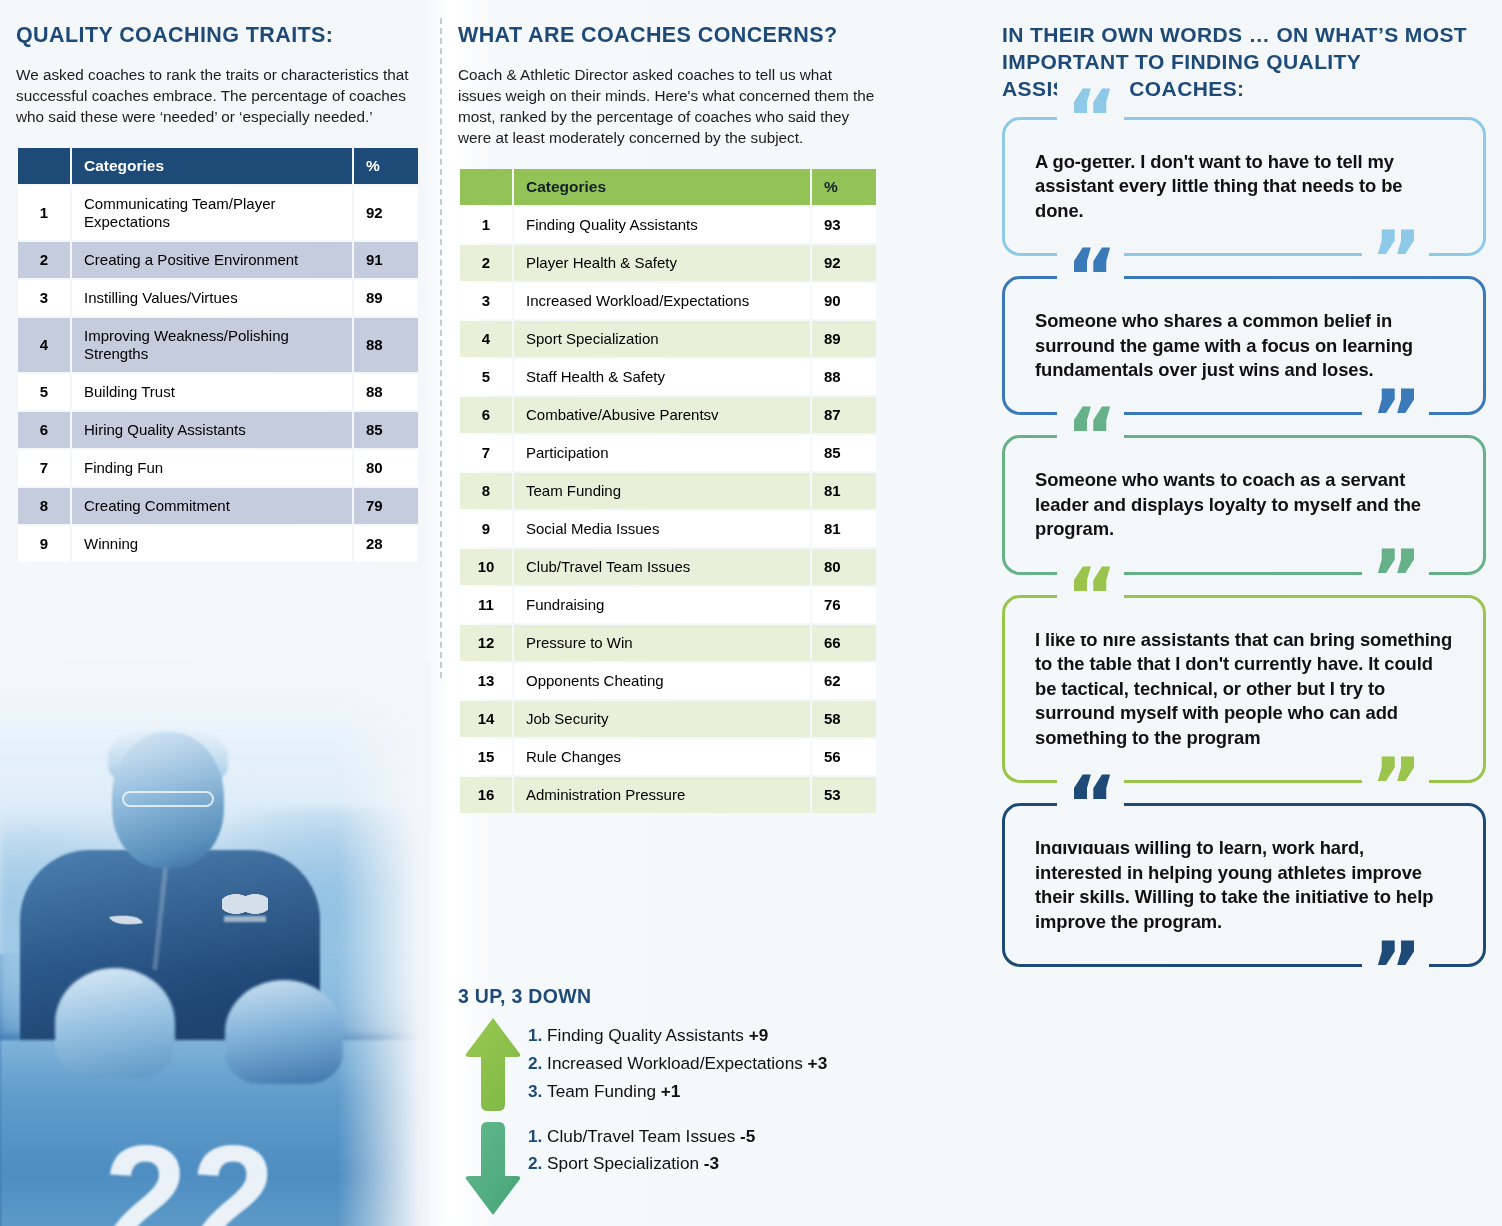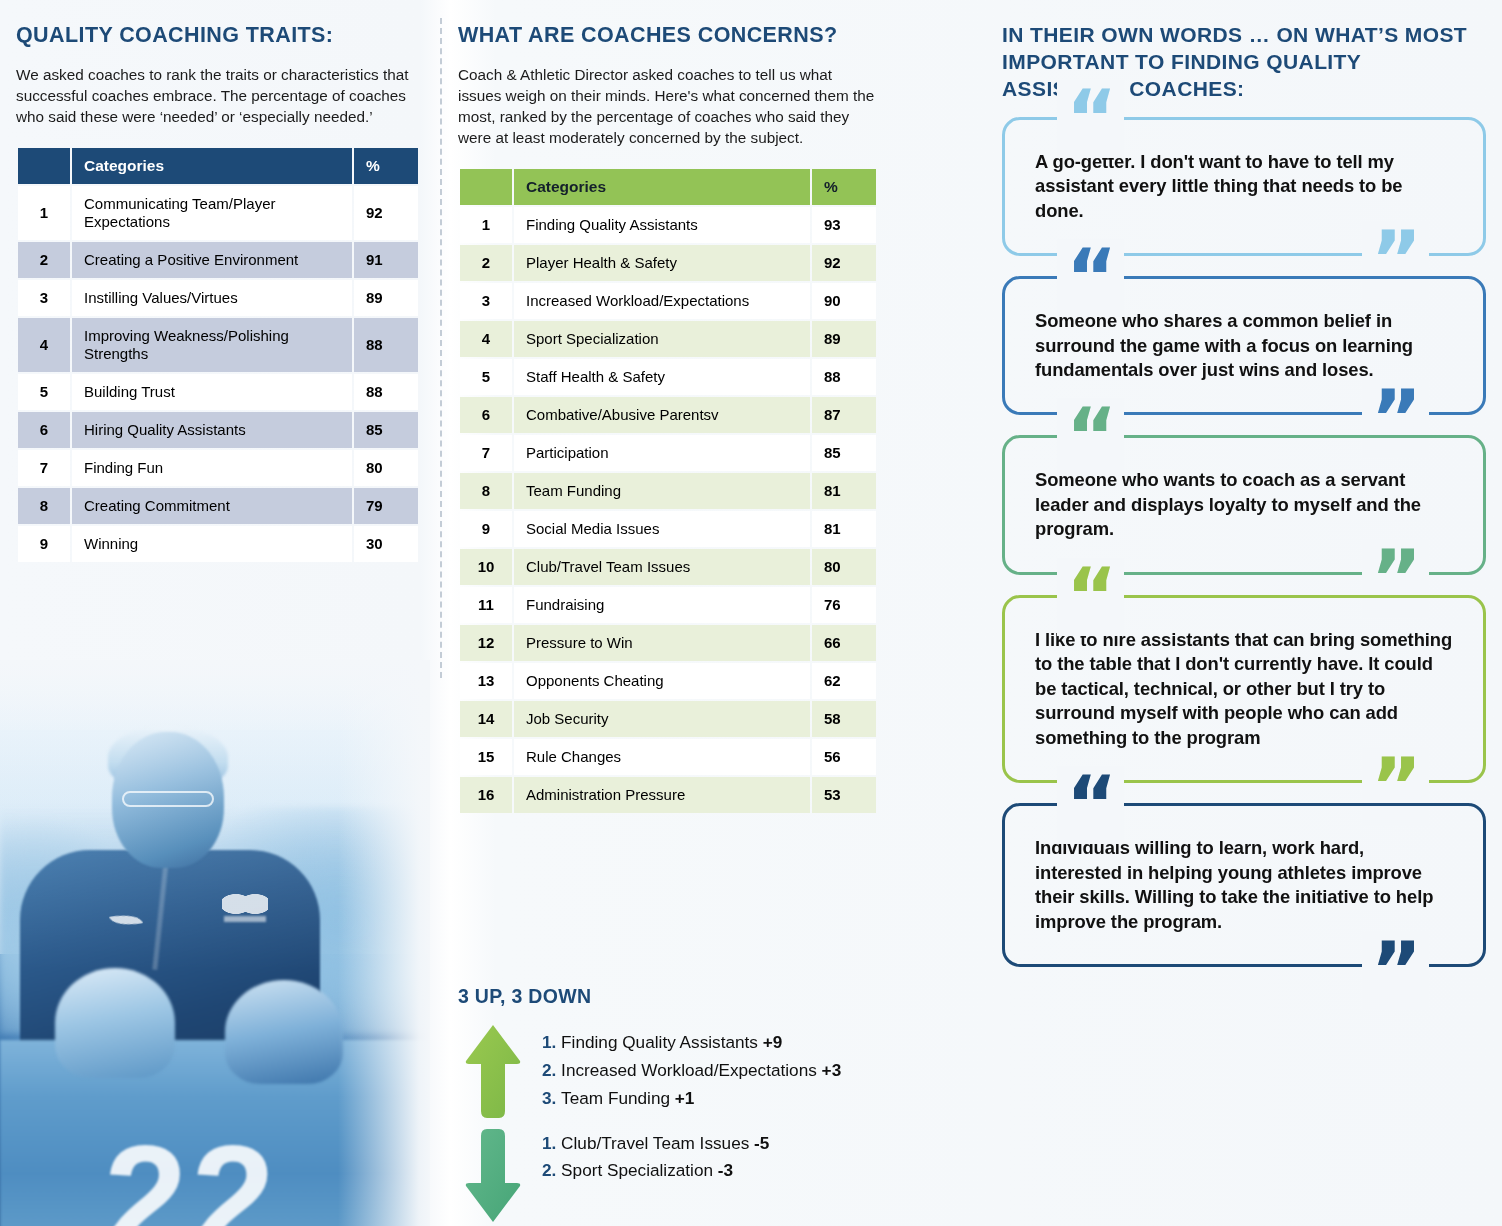--- a/index.html
+++ b/index.html
@@ -192,23 +192,23 @@
   }
   .ph-fadeT {
     position:absolute; left:0; top:0; width:100%; height:70px;
     background:linear-gradient(180deg, #f4f7fa 0%, rgba(244,247,250,.15) 100%);
   }
 
   
   .updown { position:absolute; left:458px; top:985px; width:470px; }
   .updown h3 {
     color:#1d4a77; font-size:19.5px; font-weight:bold; letter-spacing:.3px;
-    margin-bottom:15px;
-  }
-  .ud-body { display:flex; gap:14px; }
+    margin-bottom:8px;
+  }
+  .ud-body { display:flex; }
   .ud-arrows { width:70px; position:relative; flex:none; }
   .ud-lists { flex:1; padding-top:6px; }
   .ud-group { margin-bottom:17px; }
   .ud-line { font-size:17.2px; line-height:1.62; color:#101010; }
   .ud-line .n { color:#1d4a77; font-weight:bold; }
   .ud-line .d { font-weight:bold; }
 
   .arrow { position:absolute; left:6px; width:58px; }
   .arrow svg { display:block; }
 
@@ -296,21 +296,21 @@
             <td class="pc">80</td>
           </tr>
           <tr class="even">
             <td class="rk">8</td>
             <td class="ct">Creating Commitment</td>
             <td class="pc">79</td>
           </tr>
           <tr class="odd">
             <td class="rk">9</td>
             <td class="ct">Winning</td>
-            <td class="pc">30</td>
+            <td class="pc">28</td>
           </tr>
         </tbody>
     </table>
   </div>
 
   <div class="photo-wrap">
     <div class="photo">
       <div class="ph-sky"></div>
       <div class="ph-trees"></div>
       <div class="ph-body"></div>

